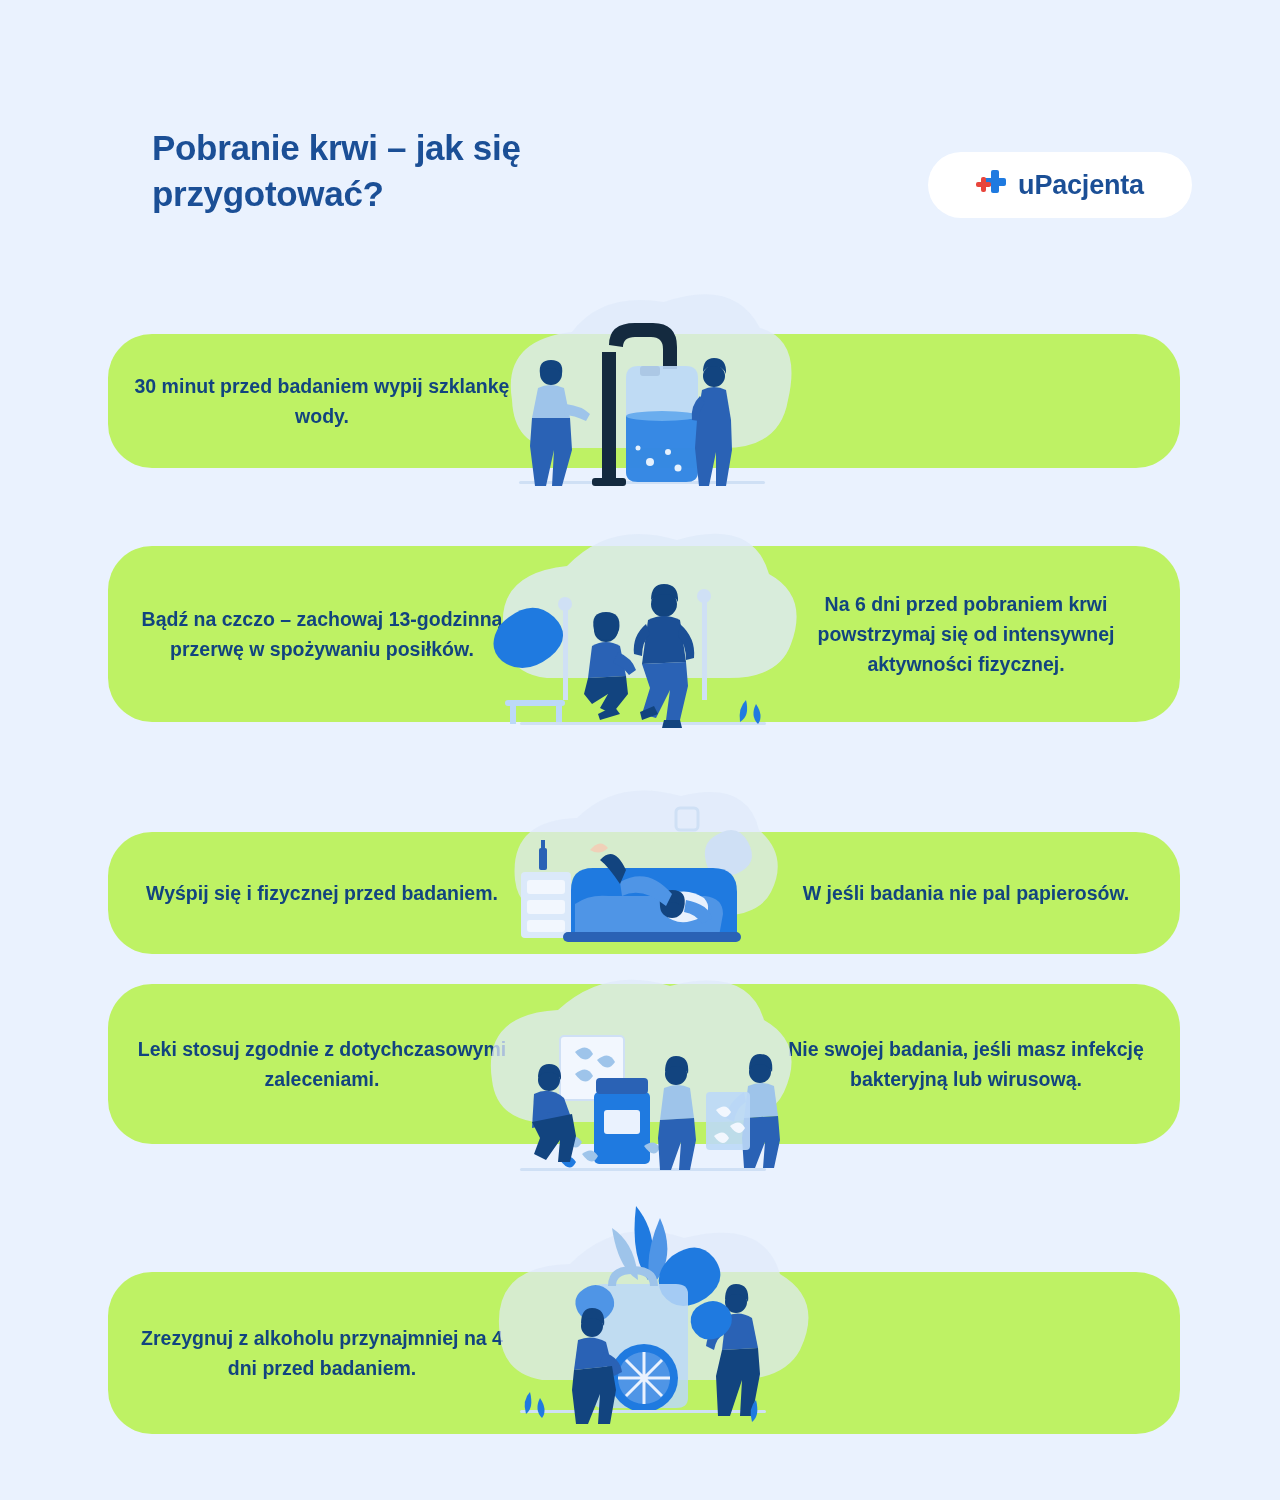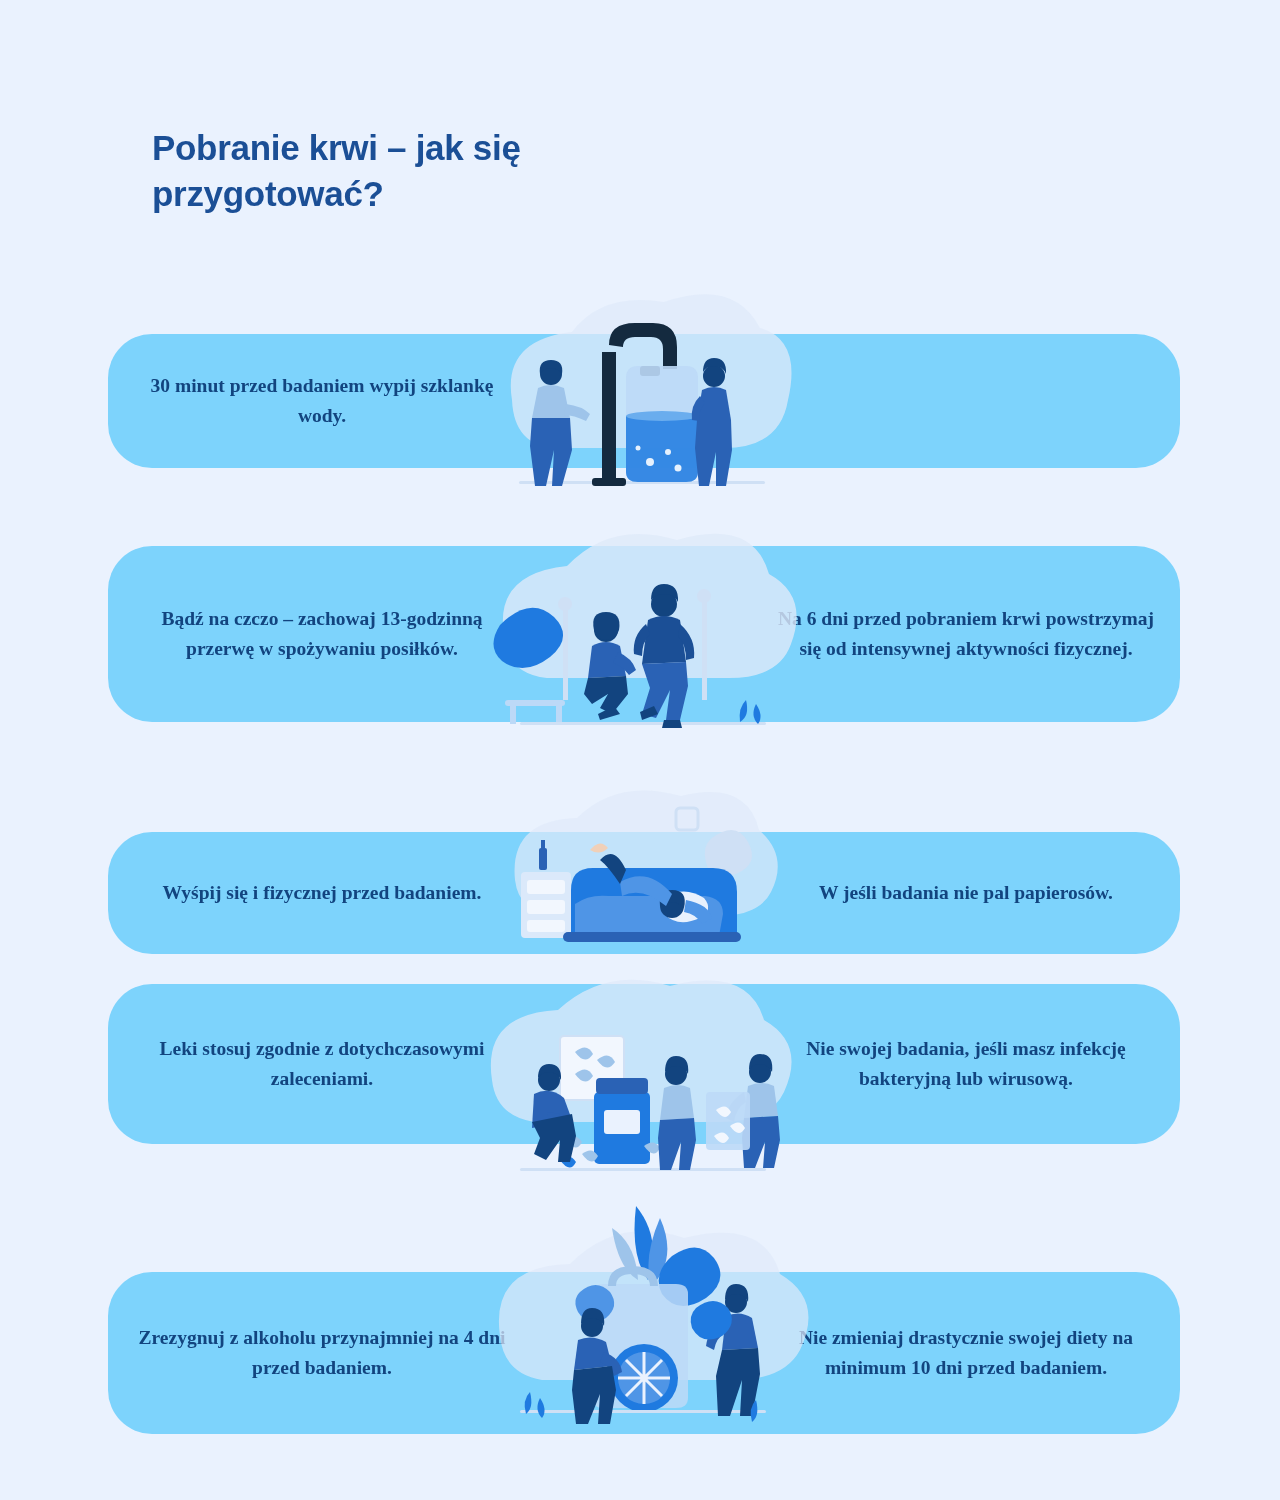--- a/index.html
+++ b/index.html
@@ -105,25 +105,24 @@
     position: absolute;
     top: 0;
     left: 0;
     width: 1280px;
     height: 1500px;
   }
   .row {
     position: absolute;
     left: 108px;
     width: 1072px;
-    background: #7dd3fc;
+    background: #bef264;
     border-radius: 44px;
     display: flex;
     align-items: center;
-    font-family: Liberation Serif, serif;
   }
   .row-text {
     width: 416px;
     text-align: center;
     font-size: 19.5px;
     line-height: 1.55;
     font-weight: bold;
     color: #12447f;
     padding: 0 14px;
     box-sizing: border-box;
@@ -146,20 +145,27 @@
   #row-3 { top: 832px; height: 122px; }
   #row-4 { top: 984px; height: 160px; }
   #row-5 { top: 1272px; height: 162px; }
 </style>
 </head>
 <body>
 
 <div class="header">
   <div class="page-title">Pobranie krwi – jak się przygotować?</div>
 
+  <div class="logo-pill">
+    <div class="logo-mark">
+      <span class="cross-blue"></span>
+      <span class="cross-red"></span>
+    </div>
+    <div class="logo-text">uPacjenta</div>
+  </div>
 </div>
 
 <div class="rows">
 
   <div class="row" id="row-1">
     <div class="row-text left">30 minut przed badaniem wypij szklankę wody.</div>
     <div class="row-gap"></div>
   </div>
 
   <div class="row" id="row-2">
@@ -176,21 +182,20 @@
 
   <div class="row" id="row-4">
     <div class="row-text left">Leki stosuj zgodnie z dotychczasowymi zaleceniami.</div>
     <div class="row-gap"></div>
     <div class="row-text right">Nie swojej badania, jeśli masz infekcję bakteryjną lub wirusową.</div>
   </div>
 
   <div class="row" id="row-5">
     <div class="row-text left">Zrezygnuj z alkoholu przynajmniej na 4 dni przed badaniem.</div>
     <div class="row-gap"></div>
-    <div class="row-text right">Nie zmieniaj drastycznie swojej diety na minimum 10 dni przed badaniem.</div>
   </div>
 </div>
 
 <svg class="illus" width="1280" height="1500" viewBox="0 0 1280 1500" aria-hidden="true">
 
   <g>
     <path d="M512 400 q-10 -60 60 -68 q30 -40 92 -30 q70 -24 96 26 q42 12 28 72 q-8 48 -64 48 l-168 0 q-42 -2 -44 -48z" fill="#dfeaf9" opacity=".75"></path>
     <rect x="519" y="481" width="246" height="3" rx="1.5" fill="#cfe0f5"></rect>
 
     <rect x="602" y="352" width="14" height="130" fill="#142a3f"></rect>

